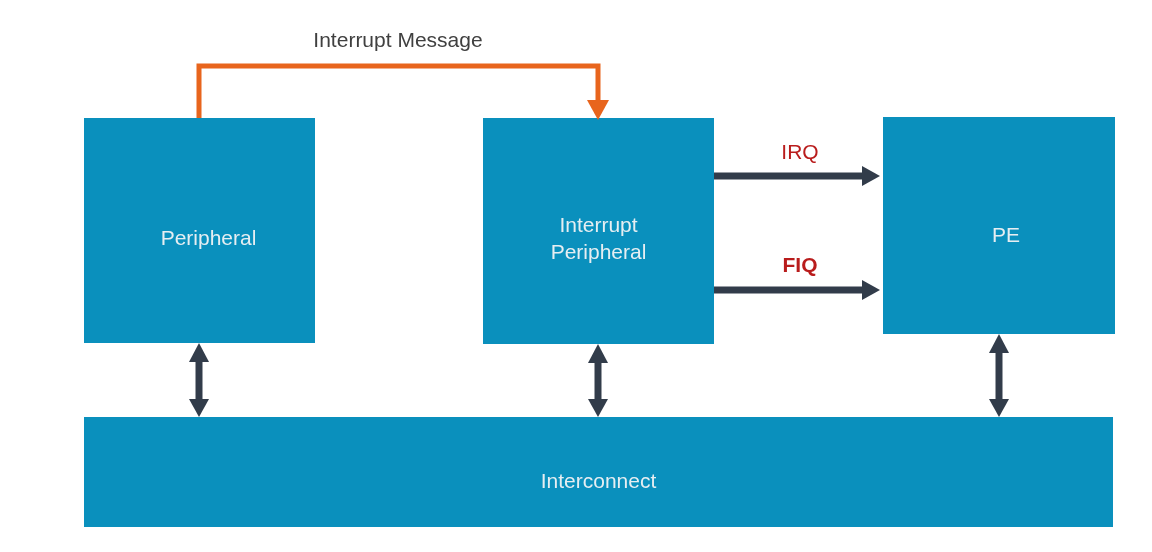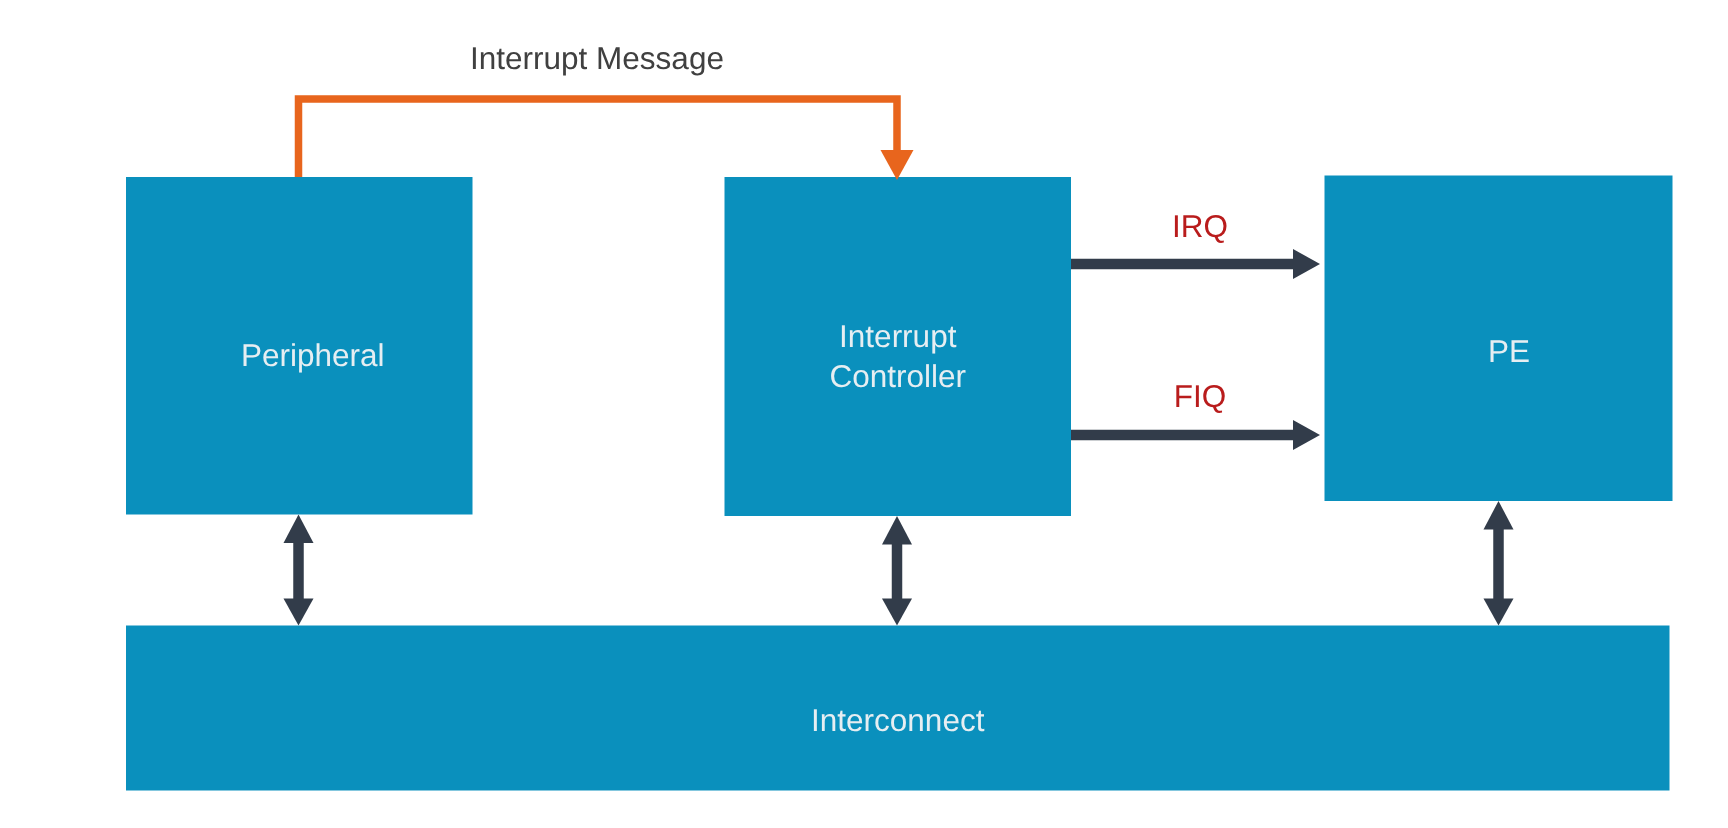--- a/index.html
+++ b/index.html
@@ -90,25 +90,25 @@
     <g>
       <line x1="999" y1="348" x2="999" y2="405" stroke="#323c4a" stroke-width="7"></line>
       <polygon points="999,334 989,353 1009,353" fill="#323c4a"></polygon>
       <polygon points="999,417 989,399 1009,399" fill="#323c4a"></polygon>
     </g>
   </svg>
 
   <div class="node-label" style="left:84px; top:225px; width:249px;">Peripheral</div>
 
   <div class="node-label" style="left:483px; top:212px; width:231px;">Interrupt
-Controller</div>
+Peripheral</div>
 
   <div class="node-label" style="left:883px; top:222px; width:246px;">PE</div>
 
   <div class="node-label" style="left:84px; top:468px; width:1029px;">Interconnect</div>
 
   <div class="edge-label orange" style="left:278px; top:28px; width:240px;">Interrupt Message</div>
 
   <div class="edge-label" style="left:740px; top:140px; width:120px;">IRQ</div>
 
-  <div class="edge-label" style="left:740px; top:253px; width:120px;">FIQ</div>
+  <div class="edge-label" style="left:740px; top:253px; width:120px;font-weight:bold;">FIQ</div>
 
 </div>
 
 </body></html>

